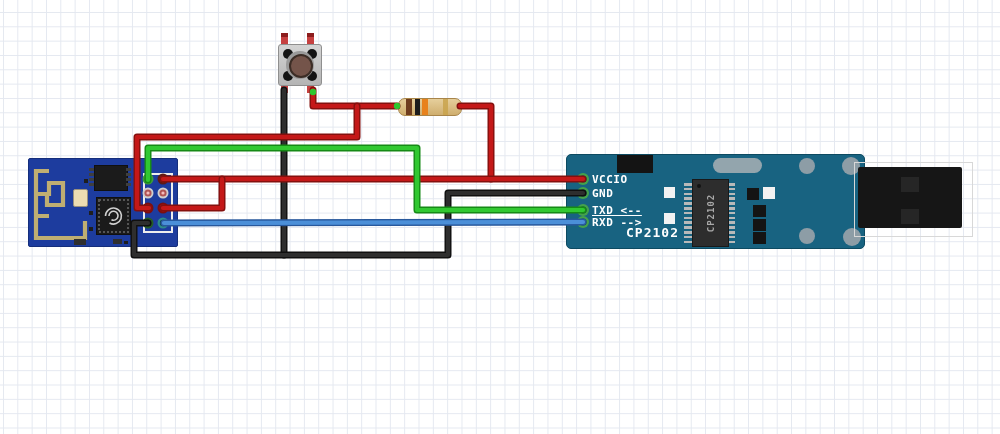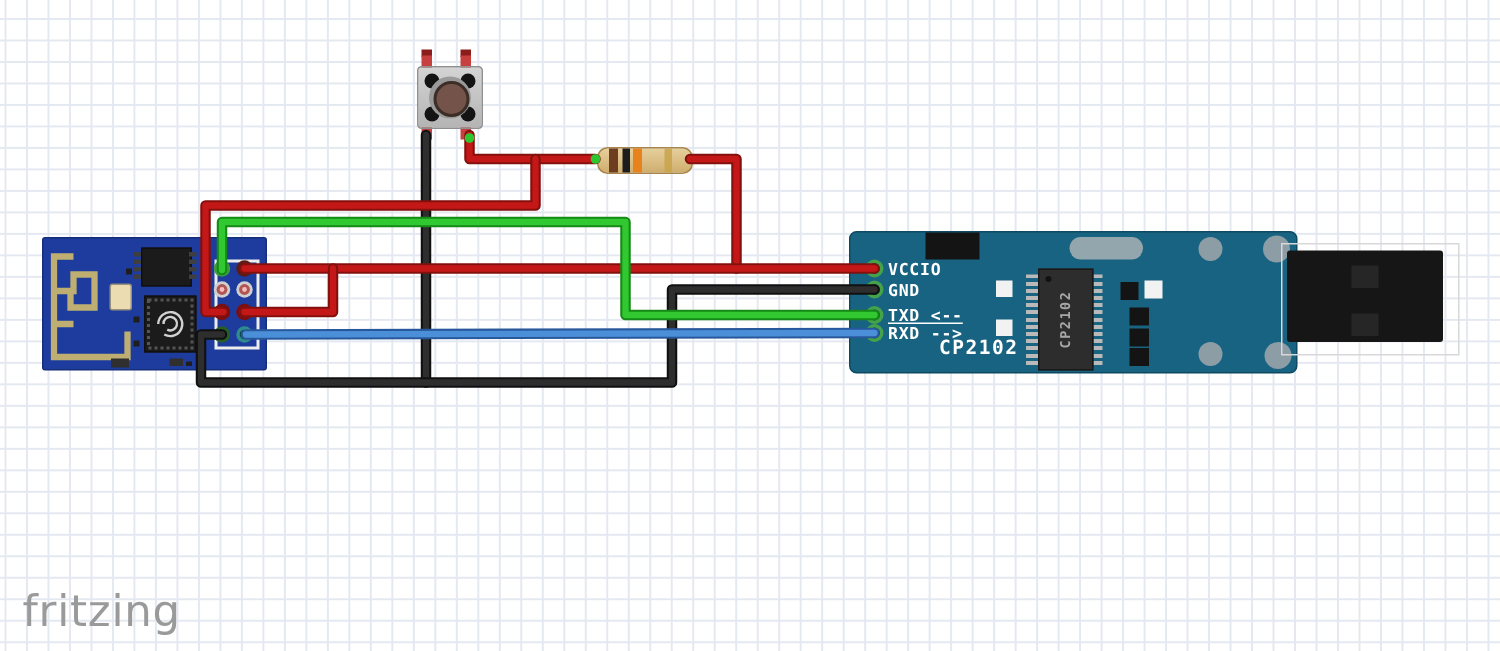--- a/index.html
+++ b/index.html
@@ -183,14 +183,13 @@
       <polyline points="163,208 222,208 222,179" fill="none" stroke-linecap="round" stroke-linejoin="round" stroke="#84100e" stroke-width="7"></polyline>
       <polyline points="163,208 222,208 222,179" fill="none" stroke-linecap="round" stroke-linejoin="round" stroke="#c41818" stroke-width="4.2"></polyline>
       <polyline points="148,180 148,148 417,148 417,210 583,210" fill="none" stroke-linecap="round" stroke-linejoin="round" stroke="#168a16" stroke-width="7"></polyline>
       <polyline points="148,180 148,148 417,148 417,210 583,210" fill="none" stroke-linecap="round" stroke-linejoin="round" stroke="#31c831" stroke-width="4.2"></polyline>
       <polyline points="164,223 583,222" fill="none" stroke-linecap="round" stroke-linejoin="round" stroke="#28589c" stroke-width="7"></polyline>
       <polyline points="164,223 583,222" fill="none" stroke-linecap="round" stroke-linejoin="round" stroke="#4b8fd8" stroke-width="4.2"></polyline>
       <circle cx="313" cy="92" r="3.2" fill="#2ec62e"></circle>
       <circle cx="397" cy="106" r="3.2" fill="#2ec62e"></circle>
     </svg>
 
-  <div class="abs watermark">fritzing</div>
 </div>
 
 </body></html>

